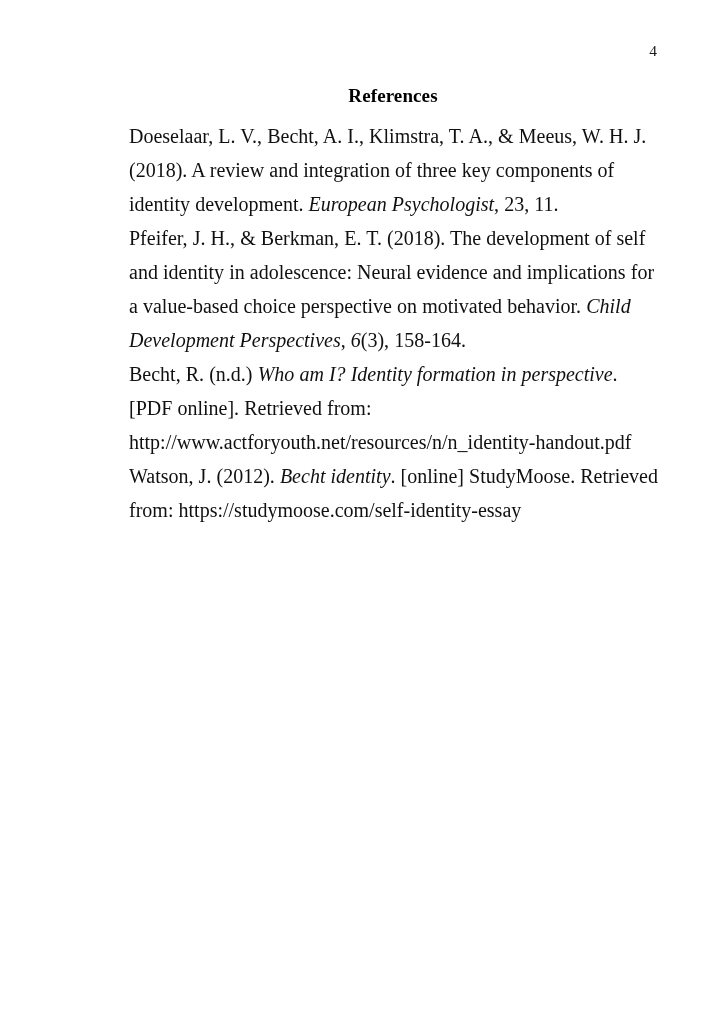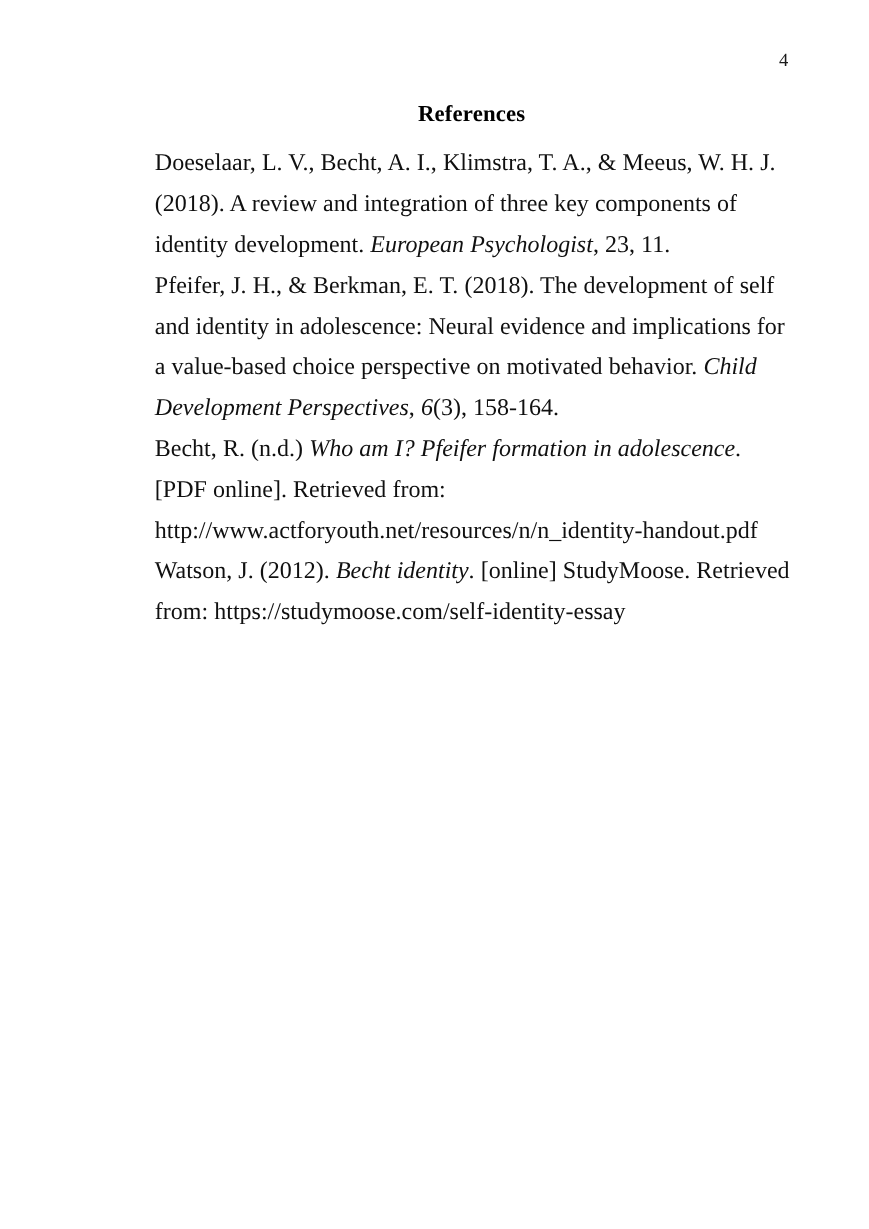--- a/index.html
+++ b/index.html
@@ -72,17 +72,17 @@
 <div class="page">
 
   <div class="page-number">4</div>
 
   <div class="heading">References</div>
 
   <div class="reference-list">
 
   <p class="reference-entry"><span>Doeselaar, L. V., Becht, A. I., Klimstra, T. A., &amp; Meeus, W. H. J. (2018). A review and integration of three key components of identity development. </span><span class="it">European Psychologist</span><span>, 23, 11.</span></p>
       <p class="reference-entry"><span>Pfeifer, J. H., &amp; Berkman, E. T. (2018). The development of self and identity in adolescence: Neural evidence and implications for a value-based choice perspective on motivated behavior. </span><span class="it">Child Development Perspectives</span><span>, </span><span class="it">6</span><span>(3), 158-164.</span></p>
-      <p class="reference-entry"><span>Becht, R. (n.d.) </span><span class="it">Who am I? Pfeifer formation in adolescence</span><span>. [PDF online]. Retrieved from: http://www.actforyouth.net/resources/n/n_identity-handout.pdf</span></p>
+      <p class="reference-entry"><span>Becht, R. (n.d.) </span><span class="it">Who am I? Identity formation in perspective</span><span>. [PDF online]. Retrieved from: http://www.actforyouth.net/resources/n/n_identity-handout.pdf</span></p>
       <p class="reference-entry"><span>Watson, J. (2012). </span><span class="it">Becht identity</span><span>. [online] StudyMoose. Retrieved from: https://studymoose.com/self-identity-essay</span></p>
     </div>
 
 </div>
 
 </body></html>

